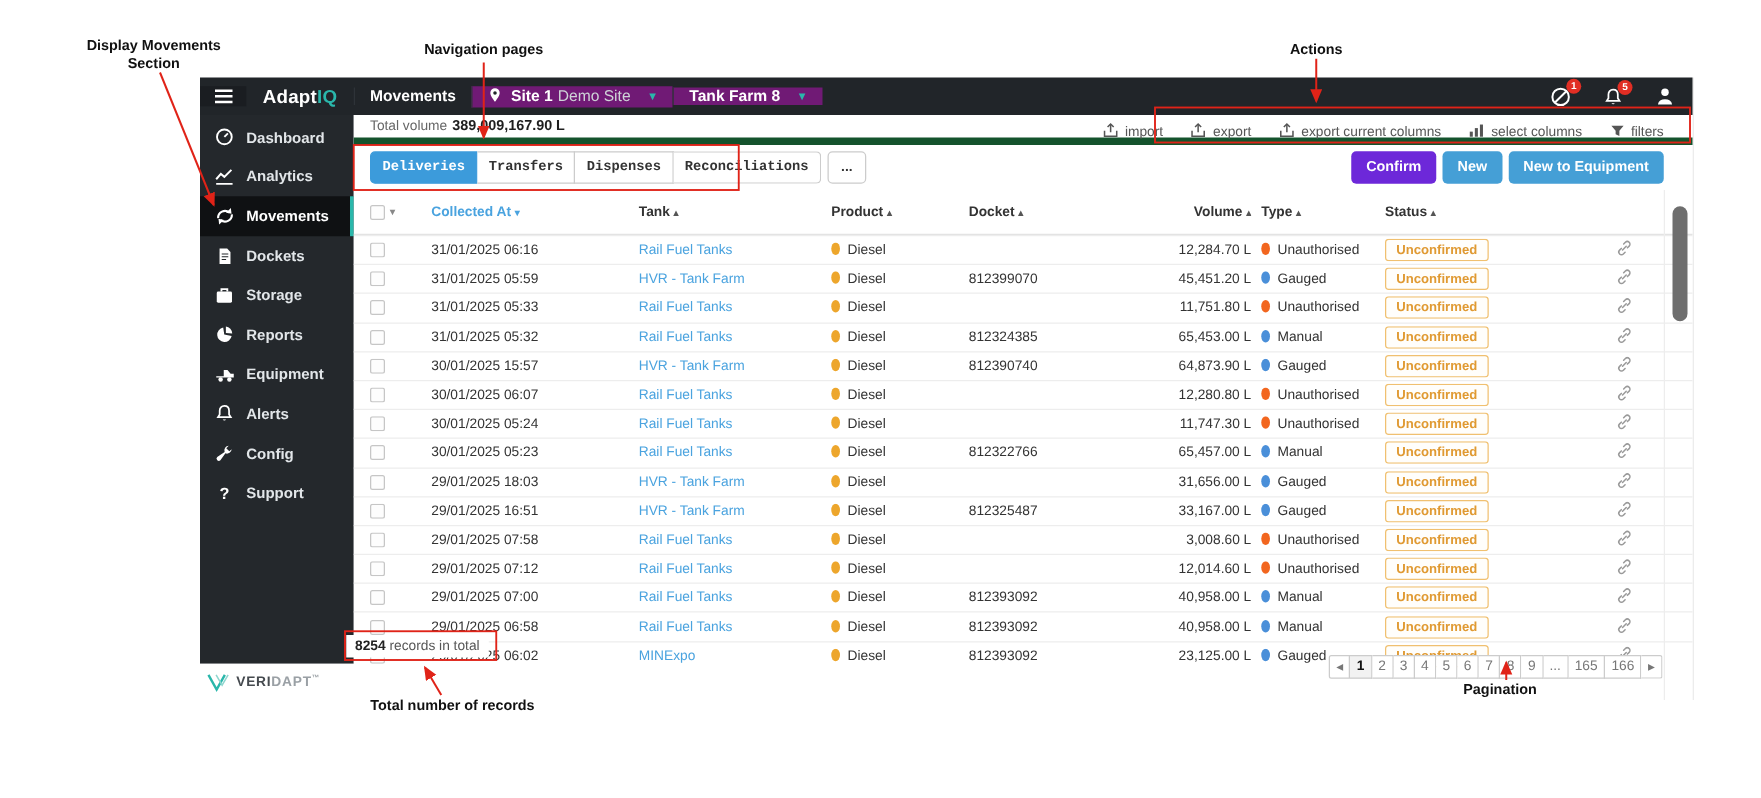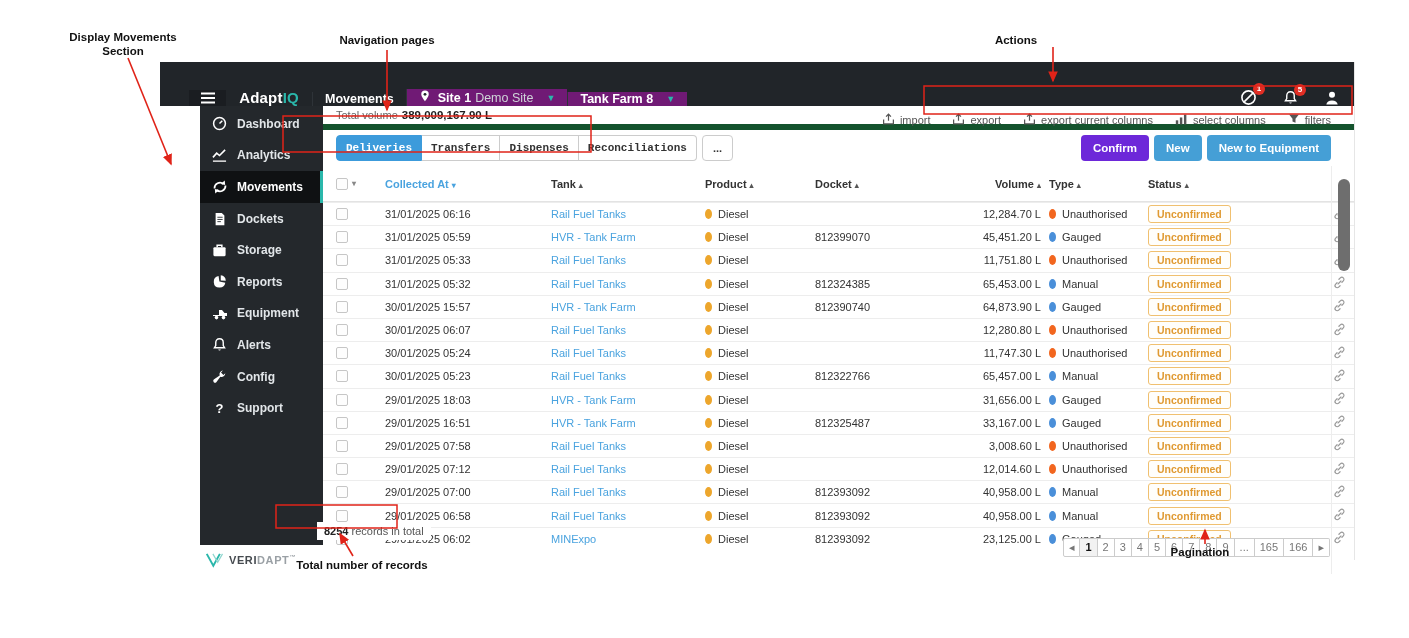--- a/index.html
+++ b/index.html
@@ -3,36 +3,36 @@
 <meta charset="utf-8">
 <style>
   html,body{margin:0;padding:0;width:1409px;height:638px;background:#fff;
     font-family:"Liberation Sans",sans-serif;overflow:hidden;position:relative;}
   *{box-sizing:border-box;}
 
   
   .app{position:absolute;left:160px;top:62px;width:1195px;height:498px;border-right:1px solid #e6e6e6;}
 
   
-  .topbar{height:44px;background:#212529;display:flex;align-items:flex-end;color:#fff;padding-left:29px;}
+  .topbar{height:30px;background:#212529;display:flex;align-items:center;color:#fff;}
   .tb-burger{width:37px;background:#1a1d21;display:flex;align-items:center;justify-content:center;cursor:pointer;}
   .tb-logo{width:86px;display:flex;align-items:center;justify-content:center;font-size:15px;font-weight:bold;letter-spacing:.2px;}
   .tb-logo .p2{color:#2ab7ab;}
   .tb-seg{display:flex;align-items:center;gap:7px;padding:0 12px;border-left:1px solid #2e3338;font-size:12.5px;font-weight:bold;}
   .tb-seg.sel{background:#701a75;cursor:pointer;}
   .tb-seg .lite{font-weight:normal;color:#cfd4d8;margin-left:4px;}
   .caret{color:#2ab7ab;font-size:9px;margin-left:6px;}
   .tb-right{margin-left:auto;display:flex;align-items:center;gap:26px;padding-right:14px;}
   .tb-ic{position:relative;display:flex;align-items:center;cursor:pointer;}
   .tb-badge{position:absolute;top:-6px;right:-8px;min-width:12px;height:12px;border-radius:7px;
     background:#e12e24;color:#fff;font-size:8px;font-weight:bold;line-height:12px;text-align:center;padding:0 2px;}
 
   
   .appbody{display:flex;height:468px;}
-  .sidebar{width:123px;display:flex;flex-direction:column;margin-left:40px;}
+  .sidebar{width:123px;display:flex;flex-direction:column;}
   .nav{background:#24282c;height:439px;padding-top:2px;}
   .nav-item{height:31.6px;display:flex;align-items:center;gap:9px;padding-left:11px;
     color:#e2e6e9;font-size:12px;font-weight:bold;cursor:pointer;position:relative;}
   .nav-item.active{background:#0f1113;color:#fff;}
   .nav-item.active::after{content:"";position:absolute;right:0;top:0;bottom:0;width:3px;background:#2ab7ab;}
   .nav-icon{width:17px;display:flex;justify-content:center;align-items:center;}
   .brand{flex:1;background:#fff;display:flex;align-items:center;gap:3px;padding-left:5px;}
   .brand-txt{font-size:11px;font-weight:bold;letter-spacing:.6px;color:#454a4f;}
   .brand-txt .b2{color:#9aa0a5;}
   .brand-txt sup{font-size:6px;color:#9aa0a5;}
@@ -699,21 +699,21 @@
         </div>
     </div>
   </div>
 </div>
 
 <div class="ann" style="left:53px;top:30px;width:140px;">
   <div>Display Movements</div>
   <div>Section</div>
 </div>
 <div class="ann" style="left:327px;top:33px;width:120px;">Navigation pages</div>
-<div class="ann" style="left:971px;top:33px;width:90px;">Actions</div>
+<div class="ann" style="left:1008px;top:33px;width:90px;">Actions</div>
 <div class="ann" style="left:282px;top:558px;width:160px;">Total number of records</div>
 <div class="ann" style="left:1150px;top:545px;width:100px;">Pagination</div>
 
 <svg class="overlay">
   <defs>
     <marker id="arr" markerWidth="8" markerHeight="8" refX="6" refY="3" orient="auto">
       <path d="M0,0 L7,3 L0,6 Z" fill="#E02318"></path>
     </marker>
   </defs>
   <line x1="387" y1="50" x2="387" y2="110" stroke="#E02318" stroke-width="1.6" marker-end="url(#arr)"></line>

